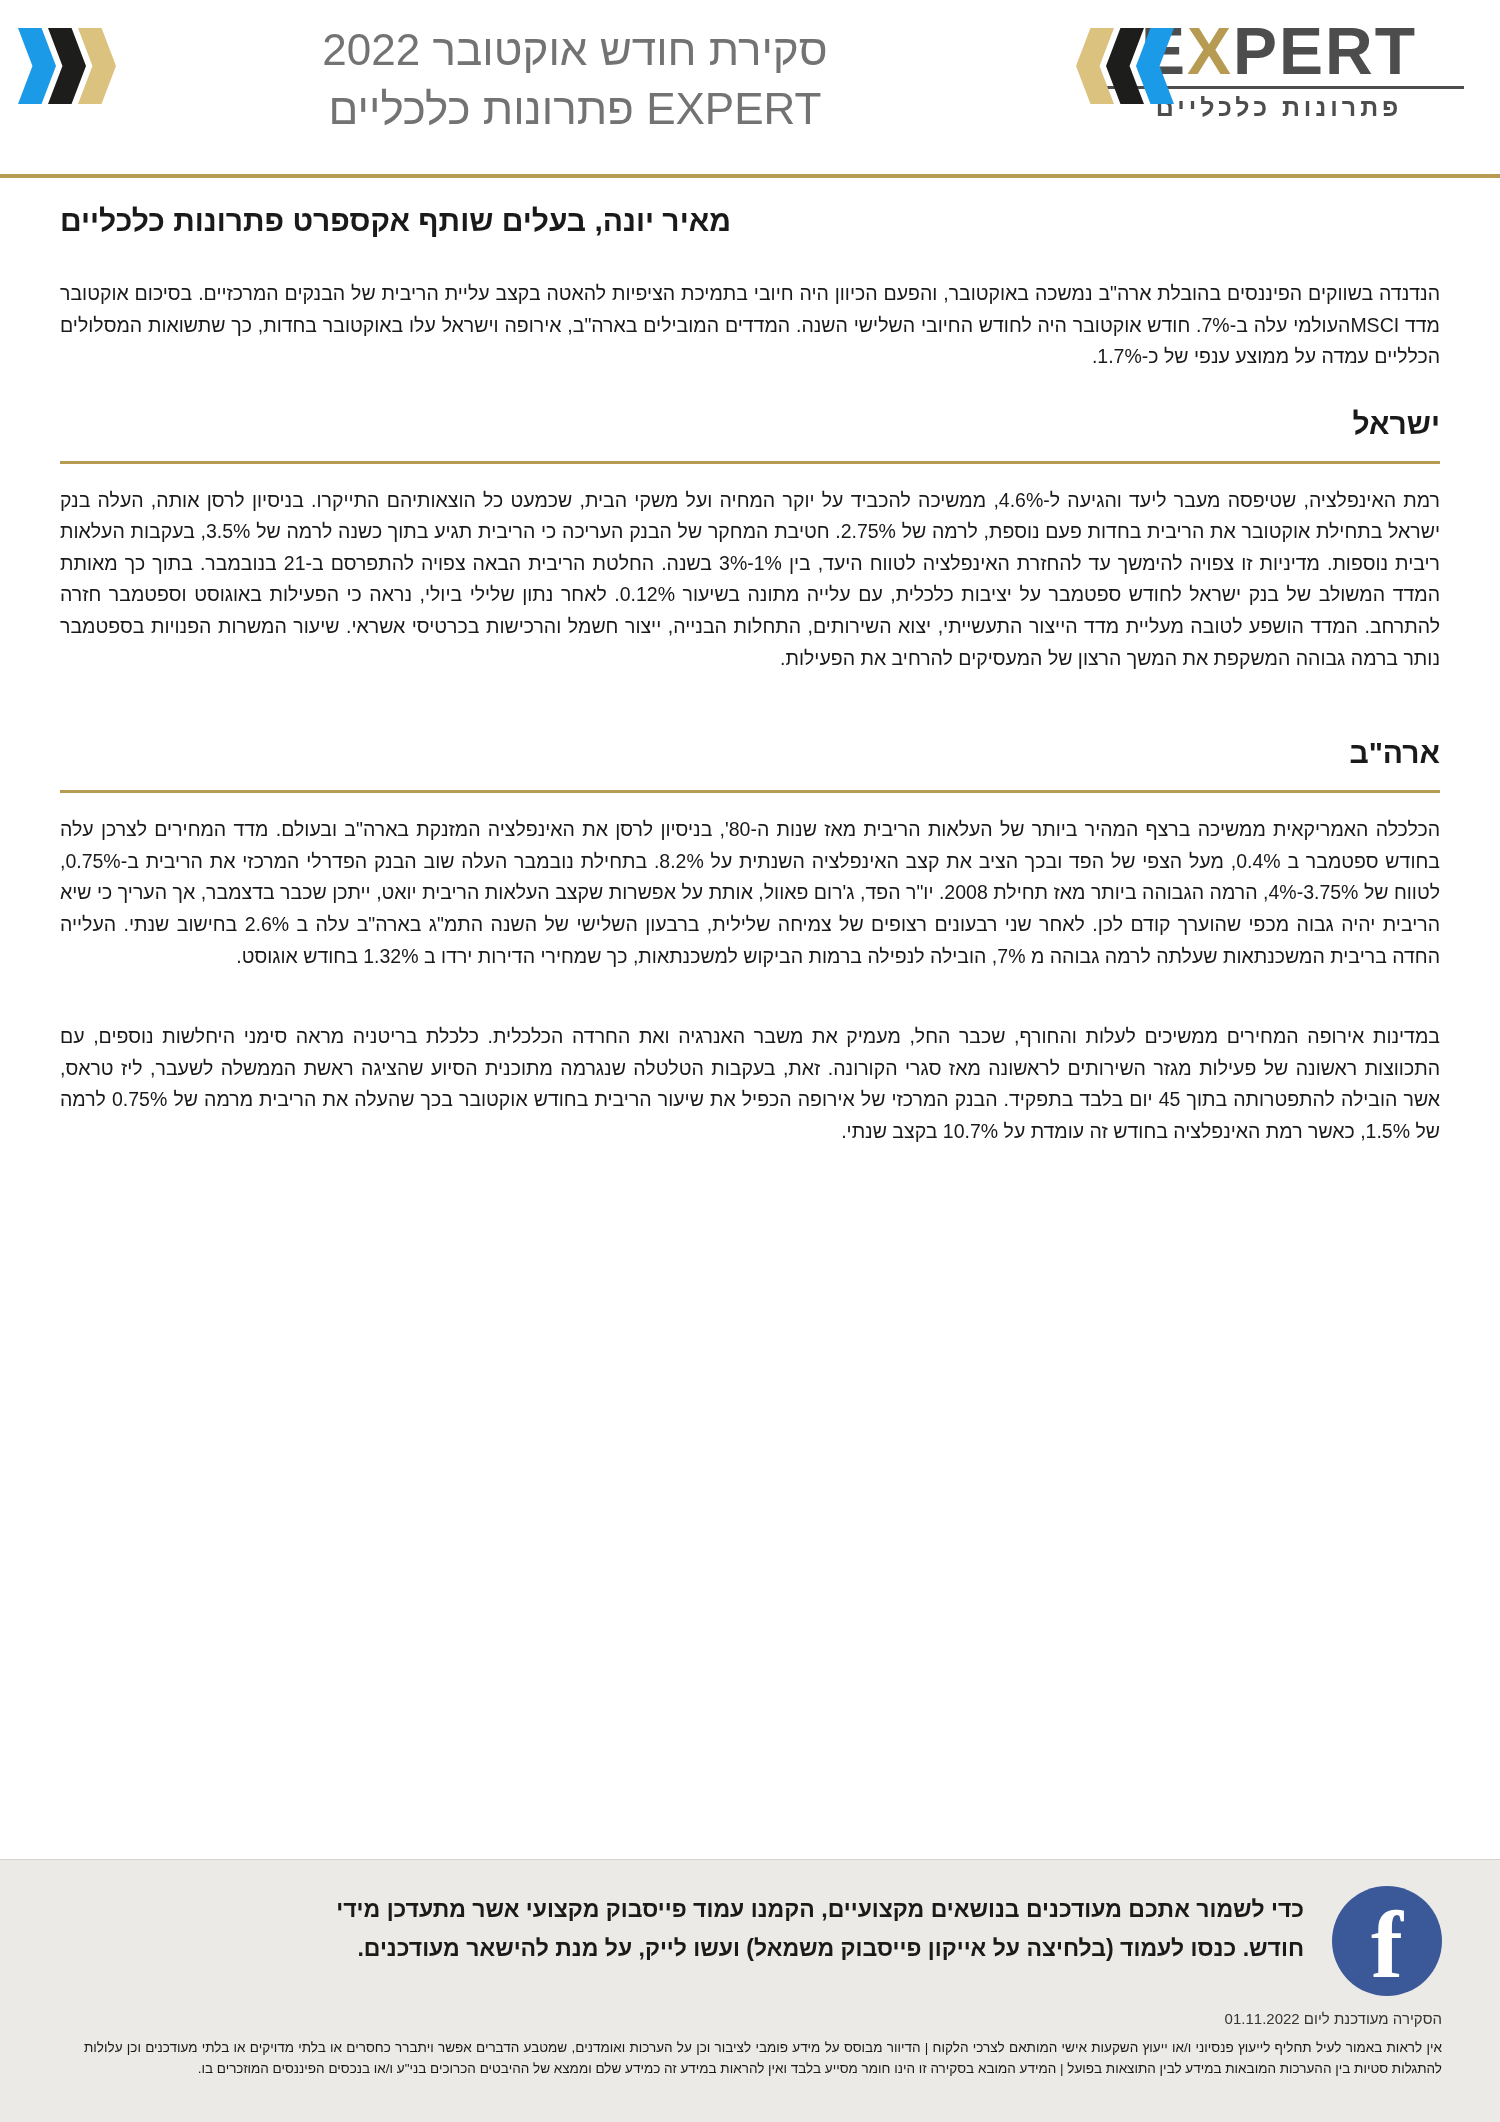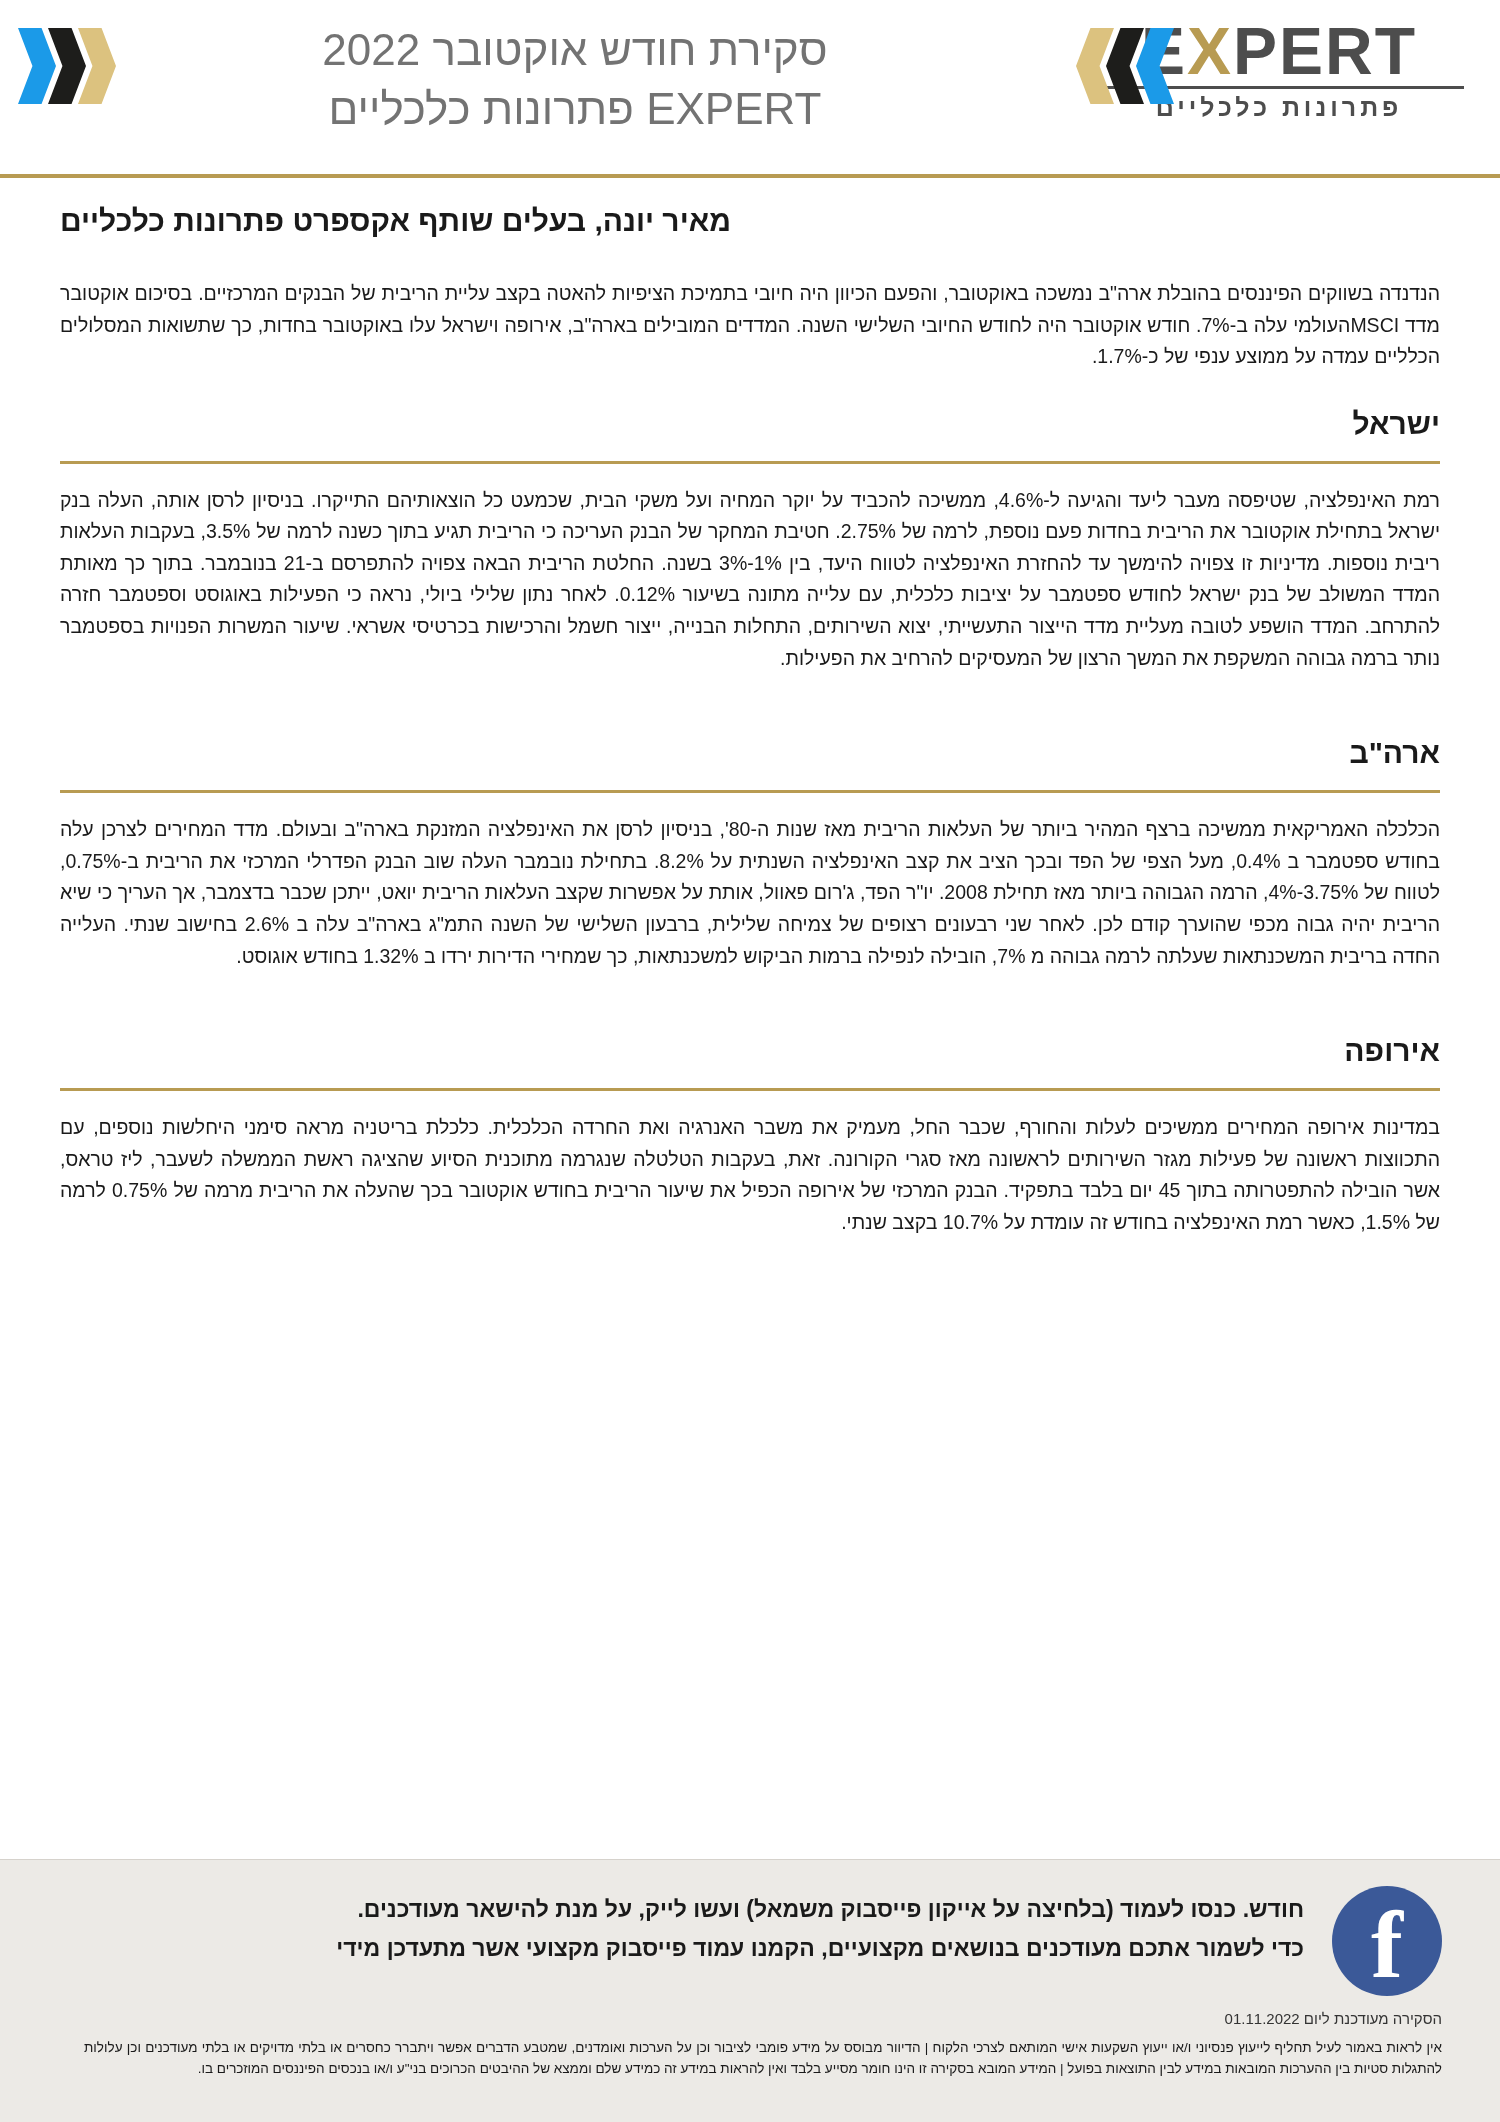--- a/index.html
+++ b/index.html
@@ -239,29 +239,28 @@
   <div>
     <div class="section-head">ארה"ב</div>
     <div class="section-body">
       <p class="para">הכלכלה האמריקאית ממשיכה ברצף המהיר ביותר של העלאות הריבית מאז שנות ה-80', בניסיון לרסן את האינפלציה המזנקת בארה"ב ובעולם. מדד המחירים לצרכן עלה בחודש ספטמבר ב 0.4%, מעל הצפי של הפד ובכך הציב את קצב האינפלציה השנתית על 8.2%. בתחילת נובמבר העלה שוב הבנק הפדרלי המרכזי את הריבית ב-0.75%, לטווח של 3.75%-4%, הרמה הגבוהה ביותר מאז תחילת 2008. יו"ר הפד, ג'רום פאוול, אותת על אפשרות שקצב העלאות הריבית יואט, ייתכן שכבר בדצמבר, אך העריך כי שיא הריבית יהיה גבוה מכפי שהוערך קודם לכן. לאחר שני רבעונים רצופים של צמיחה שלילית, ברבעון השלישי של השנה התמ"ג בארה"ב עלה ב 2.6% בחישוב שנתי. העלייה החדה בריבית המשכנתאות שעלתה לרמה גבוהה מ 7%, הובילה לנפילה ברמות הביקוש למשכנתאות, כך שמחירי הדירות ירדו ב 1.32% בחודש אוגוסט.</p>
     </div>
   </div>
 
   <div class="section-gap"></div>
 
   <div>
-    <div class="section-head">אירופה</div>
     <div class="section-body">
       <p class="para">במדינות אירופה המחירים ממשיכים לעלות והחורף, שכבר החל, מעמיק את משבר האנרגיה ואת החרדה הכלכלית. כלכלת בריטניה מראה סימני היחלשות נוספים, עם התכווצות ראשונה של פעילות מגזר השירותים לראשונה מאז סגרי הקורונה. זאת, בעקבות הטלטלה שנגרמה מתוכנית הסיוע שהציגה ראשת הממשלה לשעבר, ליז טראס, אשר הובילה להתפטרותה בתוך 45 יום בלבד בתפקיד. הבנק המרכזי של אירופה הכפיל את שיעור הריבית בחודש אוקטובר בכך שהעלה את הריבית מרמה של 0.75% לרמה של 1.5%, כאשר רמת האינפלציה בחודש זה עומדת על 10.7% בקצב שנתי.</p>
     </div>
   </div>
 
 </div>
 
 <div class="footer">
   <div class="fb-icon">f</div>
   <div class="fb-text">
+    <div>כדי לשמור אתכם מעודכנים בנושאים מקצועיים, הקמנו עמוד פייסבוק מקצועי אשר מתעדכן מידי</div>
     <div>חודש. כנסו לעמוד (בלחיצה על אייקון פייסבוק משמאל) ועשו לייק, על מנת להישאר מעודכנים.</div>
-    <div>כדי לשמור אתכם מעודכנים בנושאים מקצועיים, הקמנו עמוד פייסבוק מקצועי אשר מתעדכן מידי</div>
   </div>
   <div class="footer-date">הסקירה מעודכנת ליום 01.11.2022</div>
   <div class="disclaimer">אין לראות באמור לעיל תחליף לייעוץ פנסיוני ו/או ייעוץ השקעות אישי המותאם לצרכי הלקוח | הדיוור מבוסס על מידע פומבי לציבור וכן על הערכות ואומדנים, שמטבע הדברים אפשר ויתברר כחסרים או בלתי מדויקים או בלתי מעודכנים וכן עלולות להתגלות סטיות בין ההערכות המובאות במידע לבין התוצאות בפועל | המידע המובא בסקירה זו הינו חומר מסייע בלבד ואין להראות במידע זה כמידע שלם וממצא של ההיבטים הכרוכים בני"ע ו/או בנכסים הפיננסים המוזכרים בו.</div>
 </div>
 
 </body></html>

